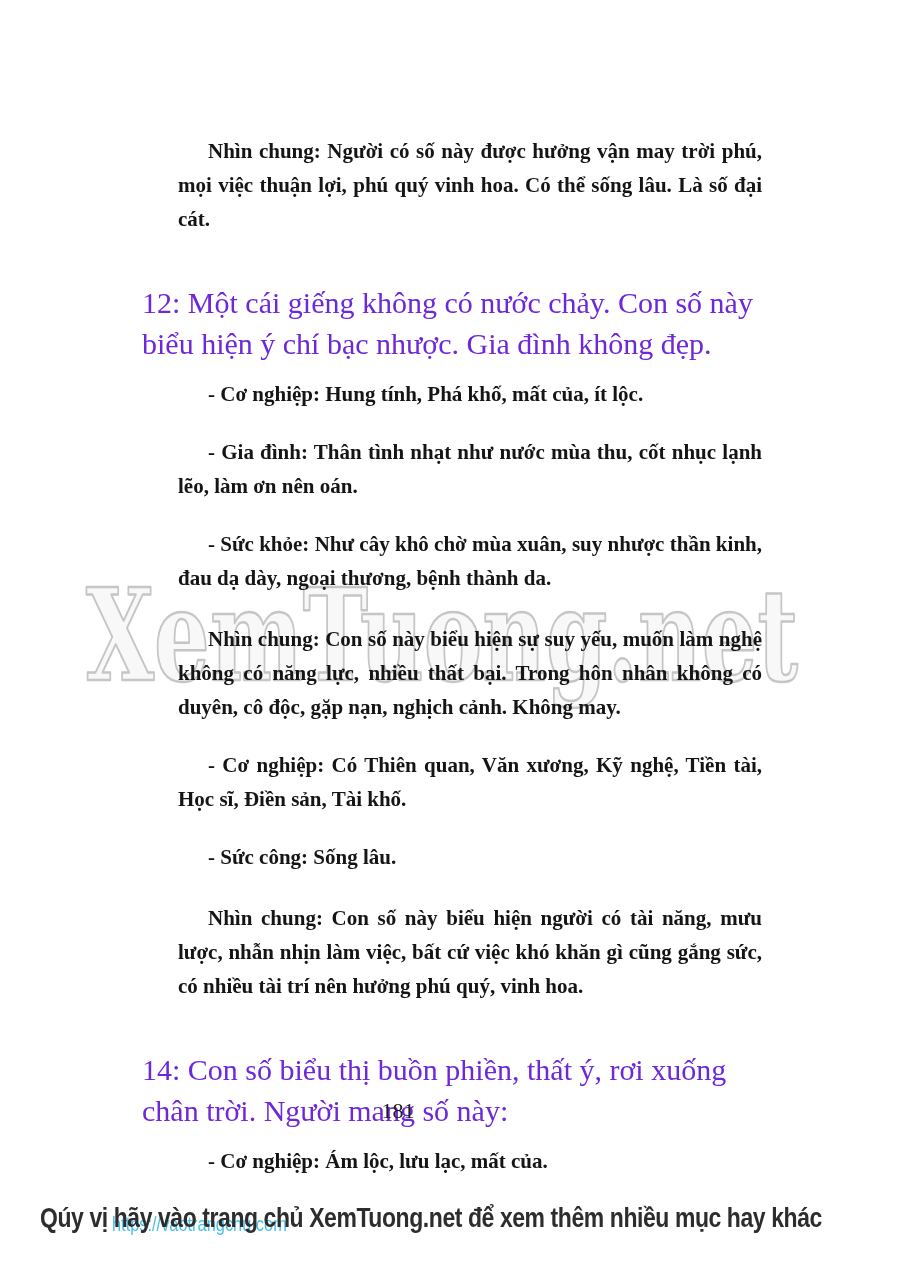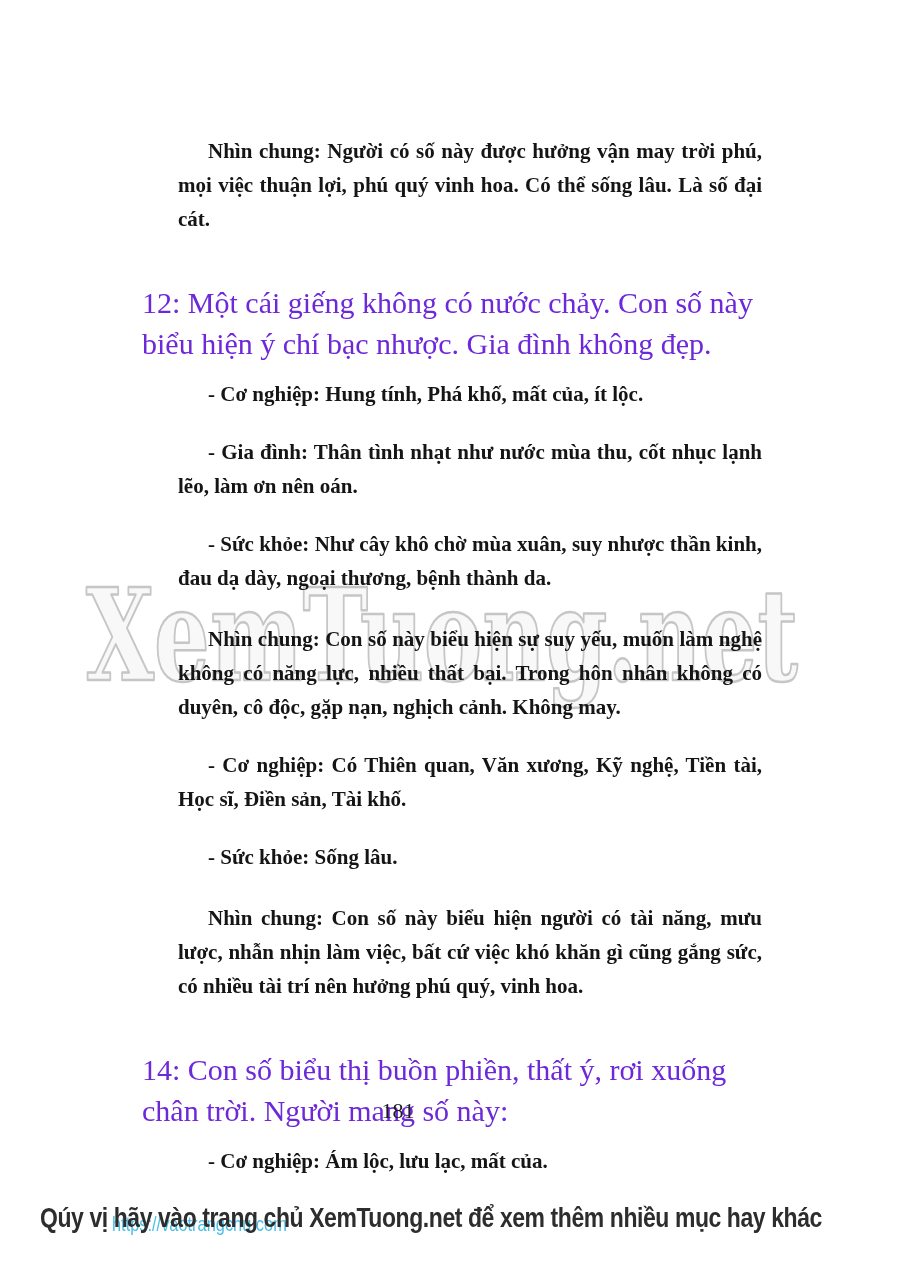--- a/index.html
+++ b/index.html
@@ -111,21 +111,21 @@
 
   <div class="text-column">
 
   <div class="sec paragraph">Nhìn chung: Người có số này được hưởng vận may trời phú, mọi việc thuận lợi, phú quý vinh hoa. Có thể sống lâu. Là số đại cát.</div>
       <div class="sec heading">12: Một cái giếng không có nước chảy. Con số này biểu hiện ý chí bạc nhược. Gia đình không đẹp.</div>
       <div class="sec item">- Cơ nghiệp: Hung tính, Phá khố, mất của, ít lộc.</div>
       <div class="sec item">- Gia đình: Thân tình nhạt như nước mùa thu, cốt nhục lạnh lẽo, làm ơn nên oán.</div>
       <div class="sec item">- Sức khỏe: Như cây khô chờ mùa xuân, suy nhược thần kinh, đau dạ dày, ngoại thương, bệnh thành da.</div>
       <div class="sec paragraph">Nhìn chung: Con số này biểu hiện sự suy yếu, muốn làm nghệ không có năng lực, nhiều thất bại. Trong hôn nhân không có duyên, cô độc, gặp nạn, nghịch cảnh. Không may.</div>
       <div class="sec item">- Cơ nghiệp: Có Thiên quan, Văn xương, Kỹ nghệ, Tiền tài, Học sĩ, Điền sản, Tài khố.</div>
-      <div class="sec item">- Sức khỏe: Sống lâu.</div>
+      <div class="sec item">- Sức công: Sống lâu.</div>
       <div class="sec paragraph">Nhìn chung: Con số này biểu hiện người có tài năng, mưu lược, nhẫn nhịn làm việc, bất cứ việc khó khăn gì cũng gắng sức, có nhiều tài trí nên hưởng phú quý, vinh hoa.</div>
       <div class="sec heading">14: Con số biểu thị buồn phiền, thất ý, rơi xuống chân trời. Người mang số này:</div>
       <div class="sec item">- Cơ nghiệp: Ám lộc, lưu lạc, mất của.</div>
     </div>
 
   <div class="page-number">181</div>
 
   <div class="footer">
     <span class="footer-link-overlay" style="color: rgb(43, 179, 224);">https://vaotrangchu.com</span>
     <span class="footer-caption" style="color: rgb(45, 45, 45);">Qúy vị hãy vào trang chủ XemTuong.net để xem thêm nhiều mục hay khác</span>

